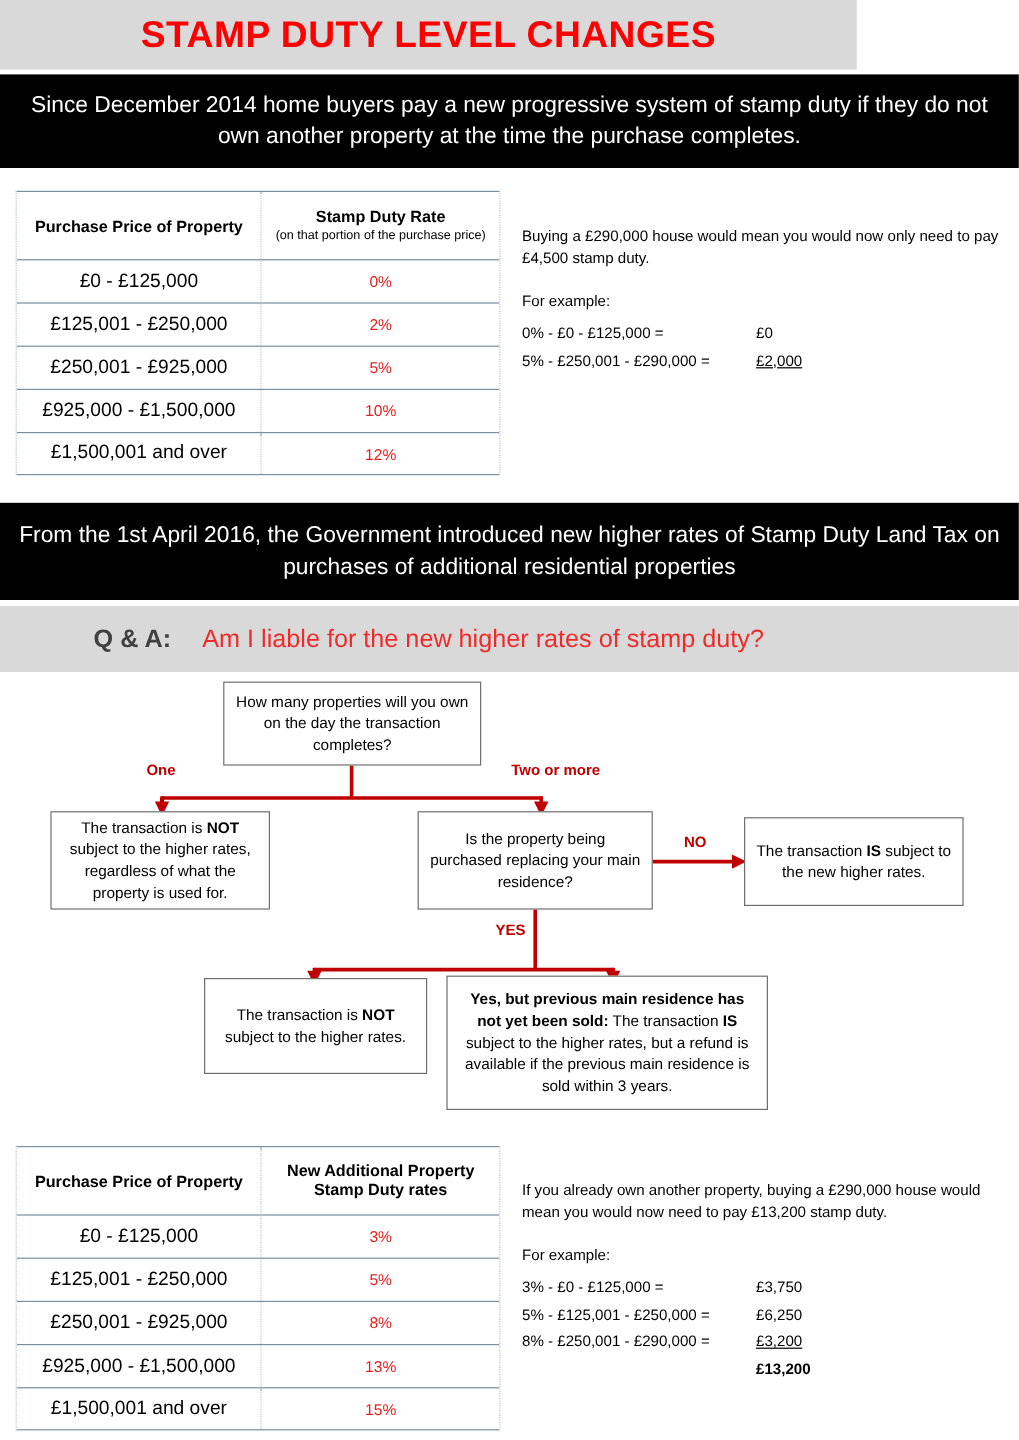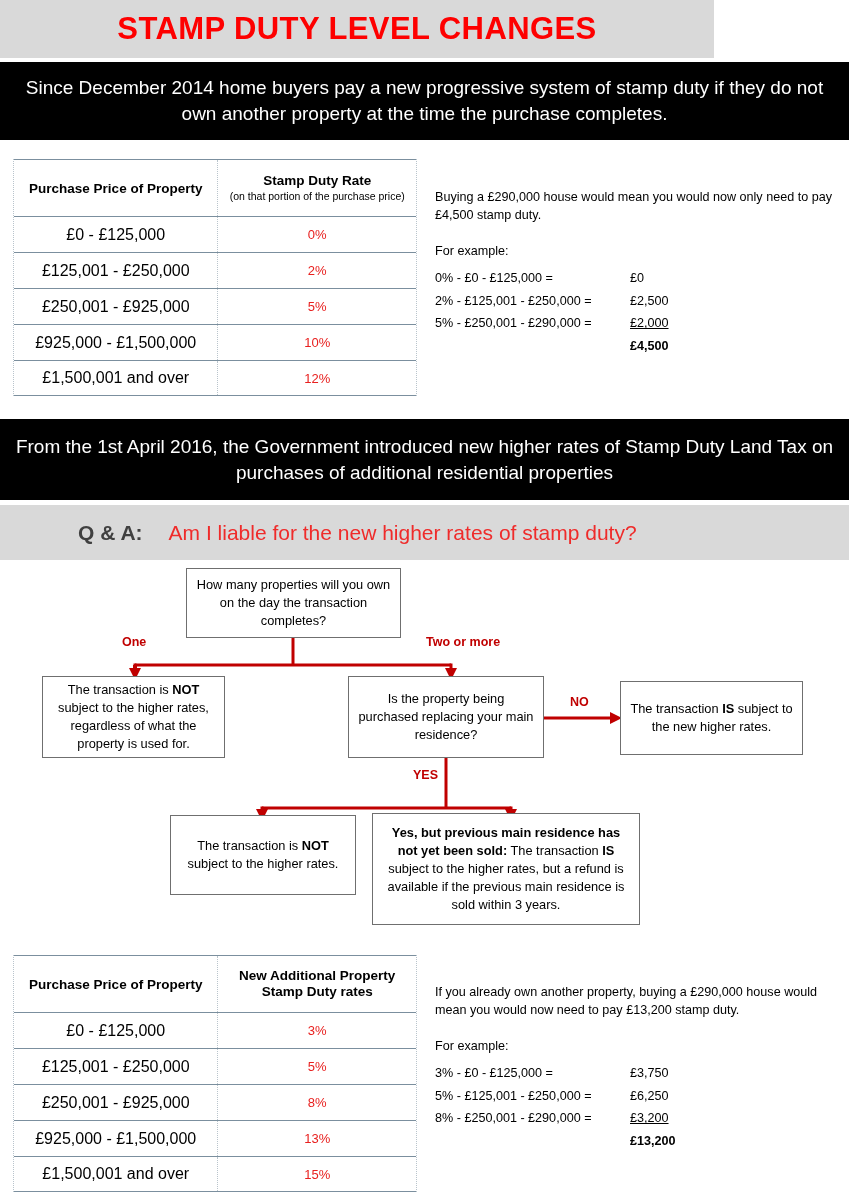--- a/index.html
+++ b/index.html
@@ -152,30 +152,22 @@
   </div>
 
   <div class="example" id="example1">
     <div class="lead">Buying a £290,000 house would mean you would now only need to pay £4,500 stamp duty.</div>
     <div class="fe">For example:</div>
     <div class="calcrow">
       <div class="lhs">0% - £0 - £125,000 =</div>
       <div class="rhs">£0</div>
     </div>
     <div class="calcrow">
-      <div class="lhs">2% - £125,001 - £250,000 =</div>
-      <div class="rhs">£2,500</div>
-    </div>
-    <div class="calcrow">
       <div class="lhs">5% - £250,001 - £290,000 =</div>
       <div class="rhs underline">£2,000</div>
-    </div>
-    <div class="totalrow">
-      <div class="lhs"></div>
-      <div class="rhs">£4,500</div>
     </div>
   </div>
 
   <div class="black-banner" id="banner2">
     <div class="txt">From the 1st April 2016, the Government introduced new higher rates of Stamp Duty Land Tax on purchases of additional residential properties</div>
   </div>
 
   <div class="qa-bar">
     <div class="qa-label">Q &amp; A:</div>
     <div class="qa-question">Am I liable for the new higher rates of stamp duty?</div>

